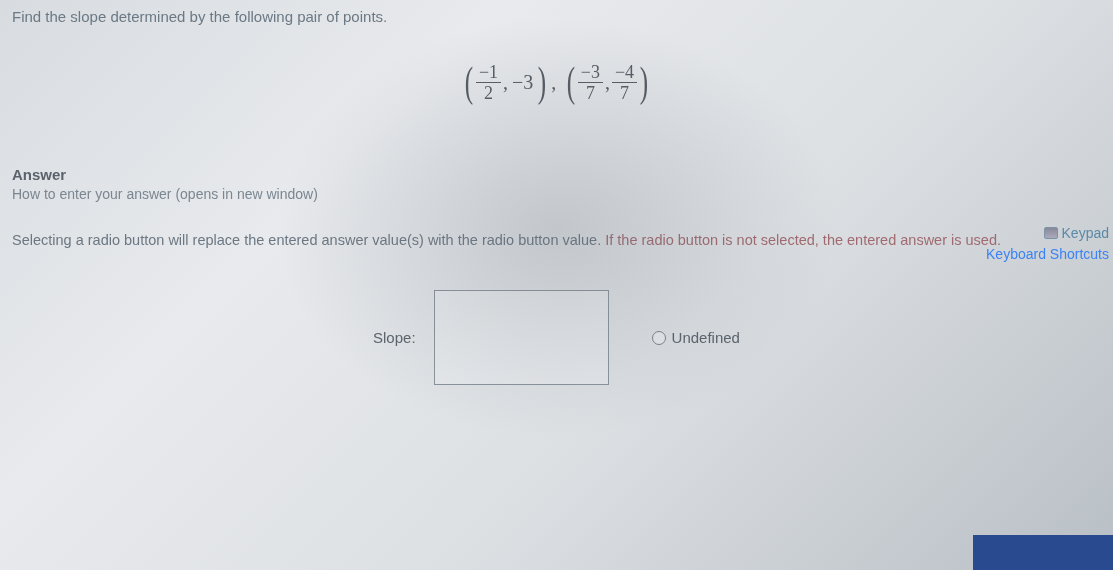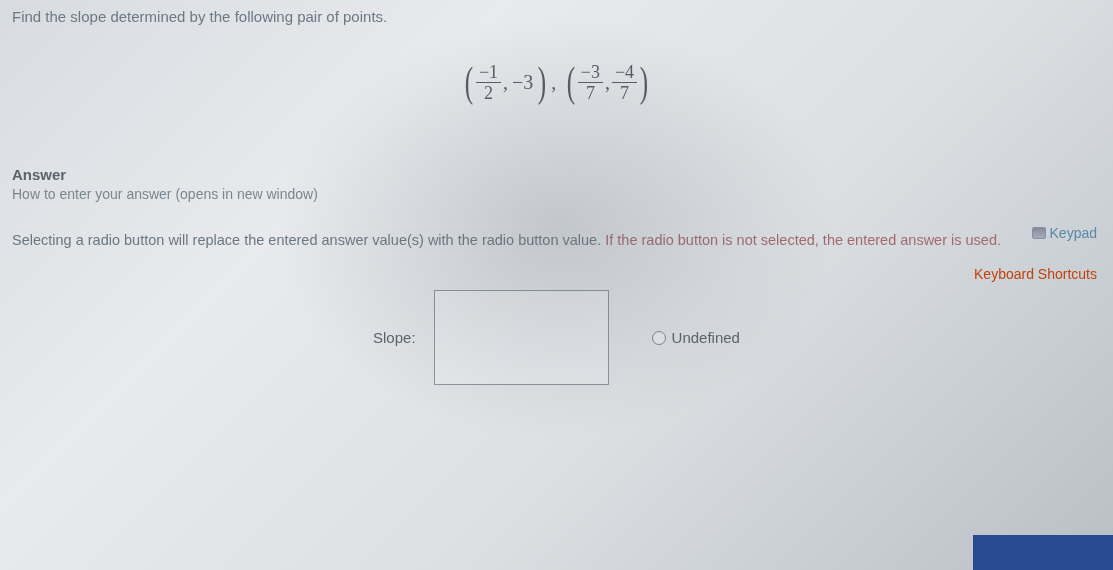--- a/index.html
+++ b/index.html
@@ -50,42 +50,42 @@
     color: #5a636c;
   }
   .howto {
     padding-left: 12px;
     font-size: 14px;
     color: #7a8690;
     margin-top:3px;
   }
   .right-links {
     position: absolute;
-    right: 16px;
+    right: 4px;
     top: 225px;
     text-align: right;
     font-size: 14px;
   }
   .keypad-link {
     color: #5a8aa8;
     display: inline-flex;
     align-items: center;
     gap: 4px;
     cursor: pointer;
   }
   .keypad-icon {
     width: 14px; height: 12px;
     border: 1px solid #7a95a8;
     border-radius: 2px;
     display: inline-block;
     background: linear-gradient(#889, #aab);
   }
   .shortcuts-link {
-    color: #c2410c;
-    margin-top: 24px;
+    color: #3b82f6;
+    margin-top: 4px;
     cursor: pointer;
   }
   .instruction {
     padding: 28px 18px 0 12px;
     font-size: 14.5px;
     color: #6b7782;
     line-height: 1.4;
   }
   .instruction .hl { color: #a06a70; }
   .input-row {

